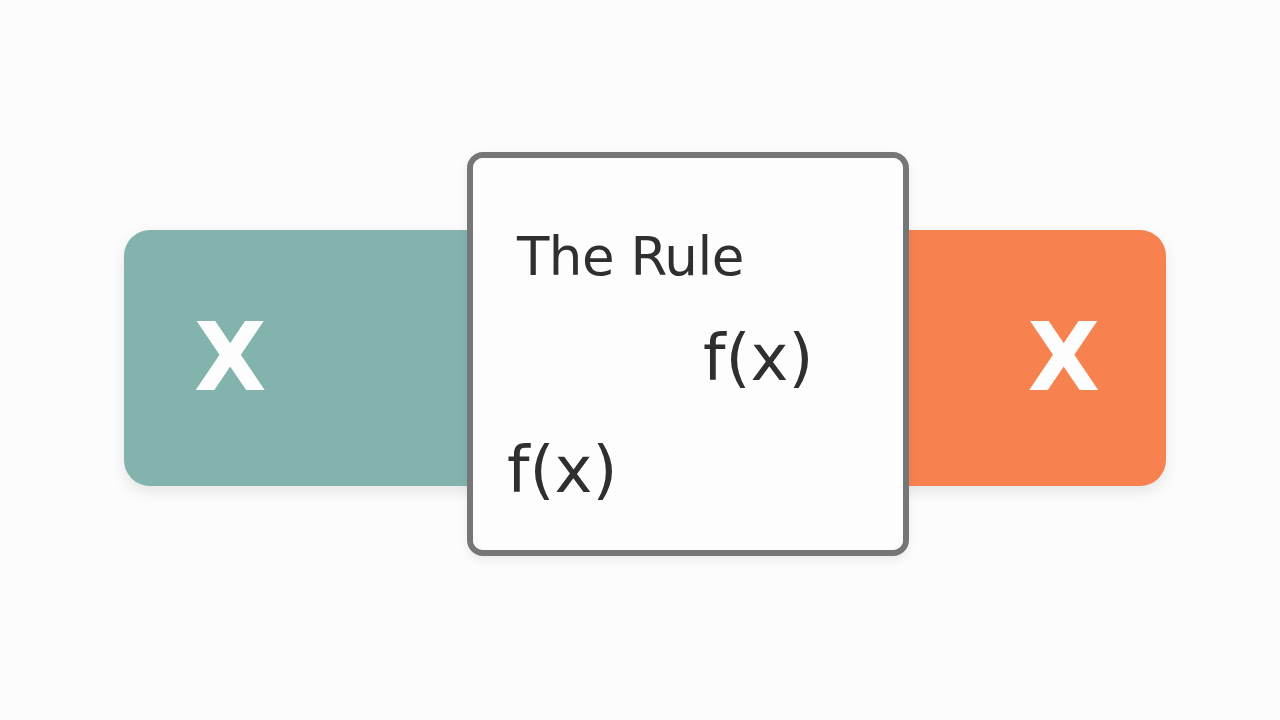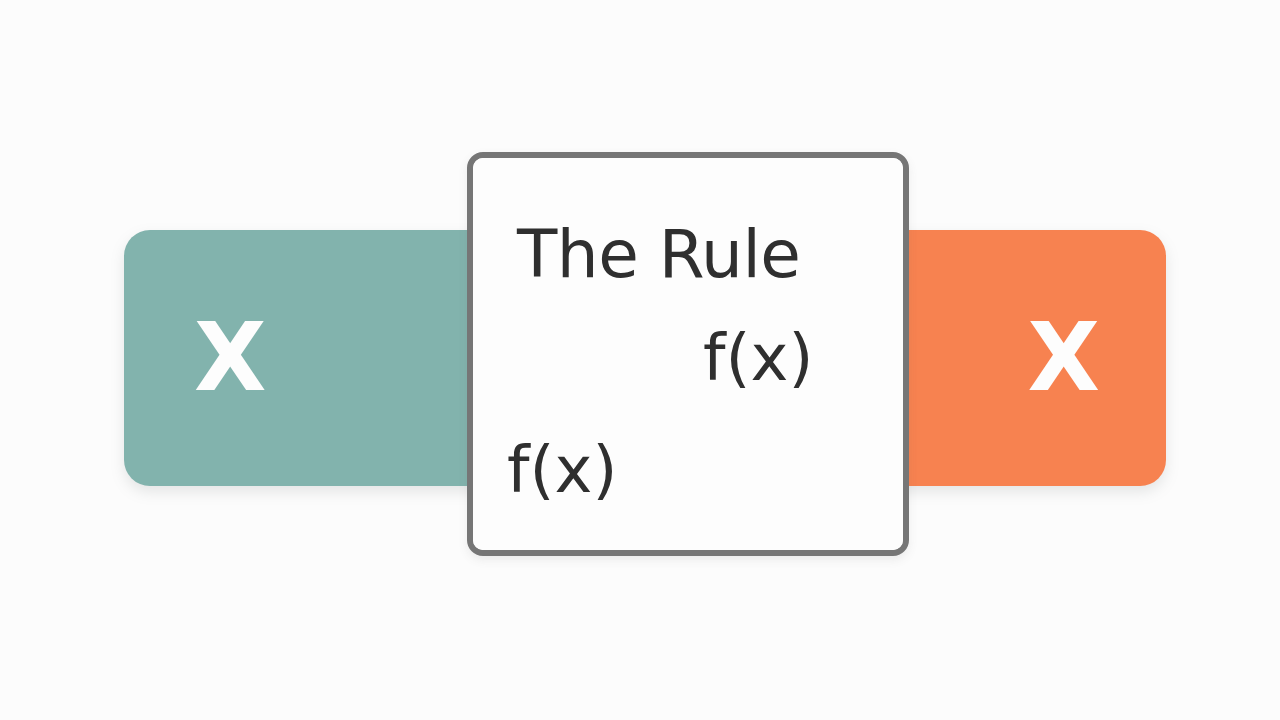--- a/index.html
+++ b/index.html
@@ -89,22 +89,22 @@
   .card-text {
     position: absolute;
     color: #2f2f2f;
     line-height: 1;
     white-space: nowrap;
     user-select: none;
   }
 
   #rule-title {
     left: 44px;
-    top: 64px;
-    font-size: 66px;
+    top: 72px;
+    font-size: 53px;
     font-weight: 400;
     letter-spacing: -0.5px;
   }
 
   #rule-expr-upper {
     left: 230px;
     top: 168px;
     font-size: 64px;
     font-weight: 400;
   }

